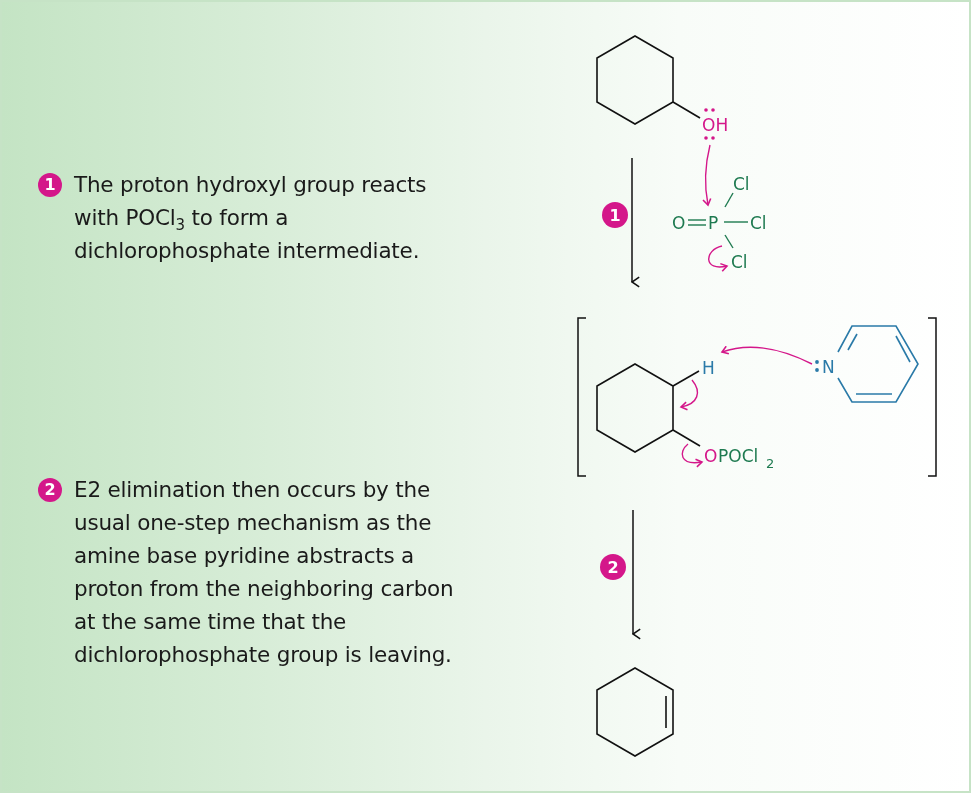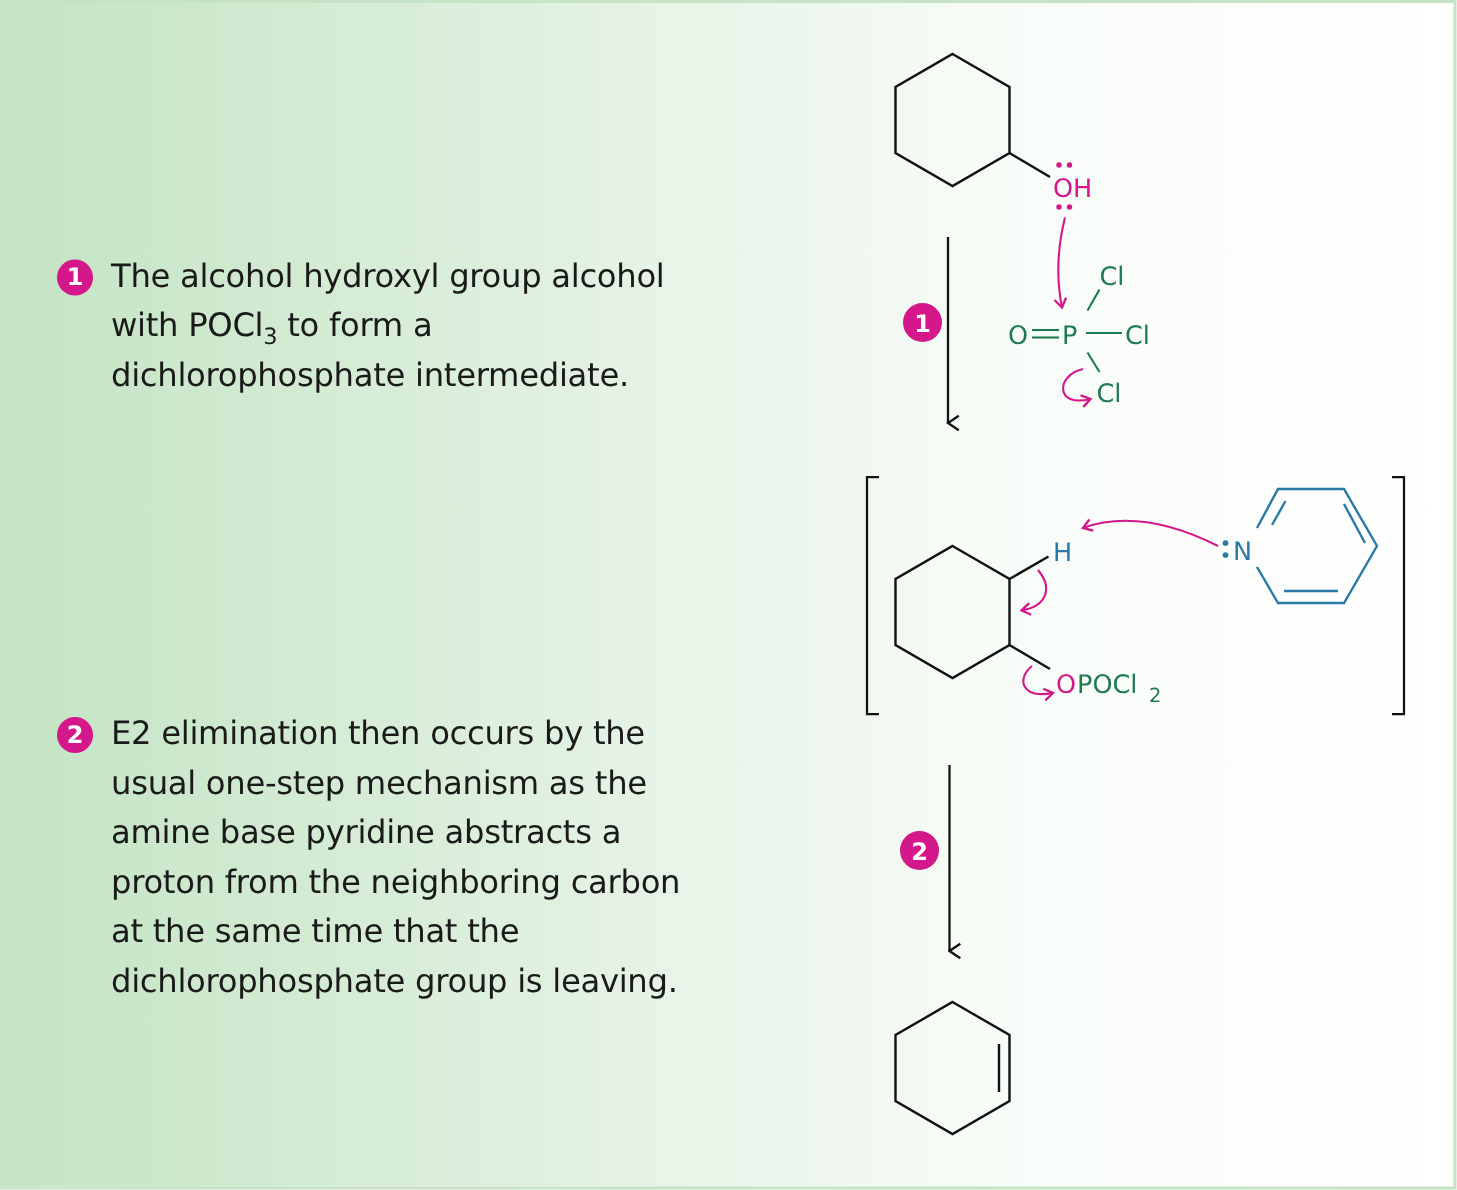--- a/index.html
+++ b/index.html
@@ -21,21 +21,21 @@
   .step sub { font-size:15px; vertical-align:-5px; line-height:0; }
   svg { position:absolute; left:0; top:0; }
 </style>
 </head>
 <body>
 
 <div class="frame"></div>
 
 <div class="step" style="top:168px;">
   <span class="num">1</span>
-  <div class="text"><span>The alcohol hydroxyl group alcohol
+  <div class="text"><span>The proton hydroxyl group reacts
 with POCl</span><sub>3</sub><span> to form a
 dichlorophosphate intermediate.</span></div>
 </div>
 
 <div class="step" style="top:473px;">
   <span class="num">2</span>
   <div class="text">E2 elimination then occurs by the
 usual one-step mechanism as the
 amine base pyridine abstracts a
 proton from the neighboring carbon

